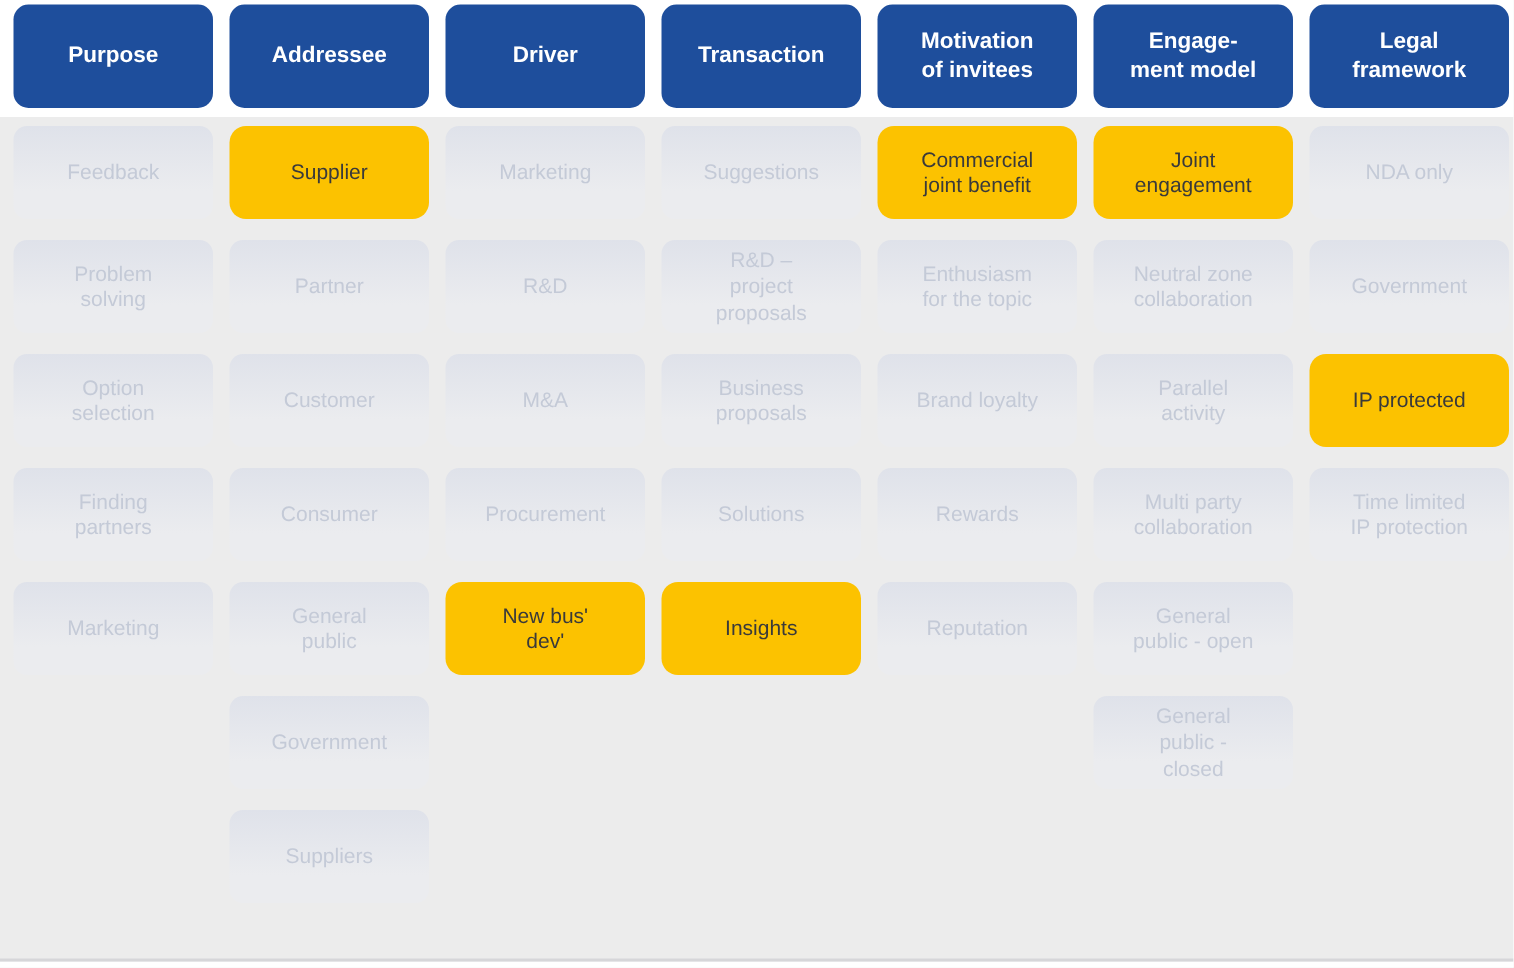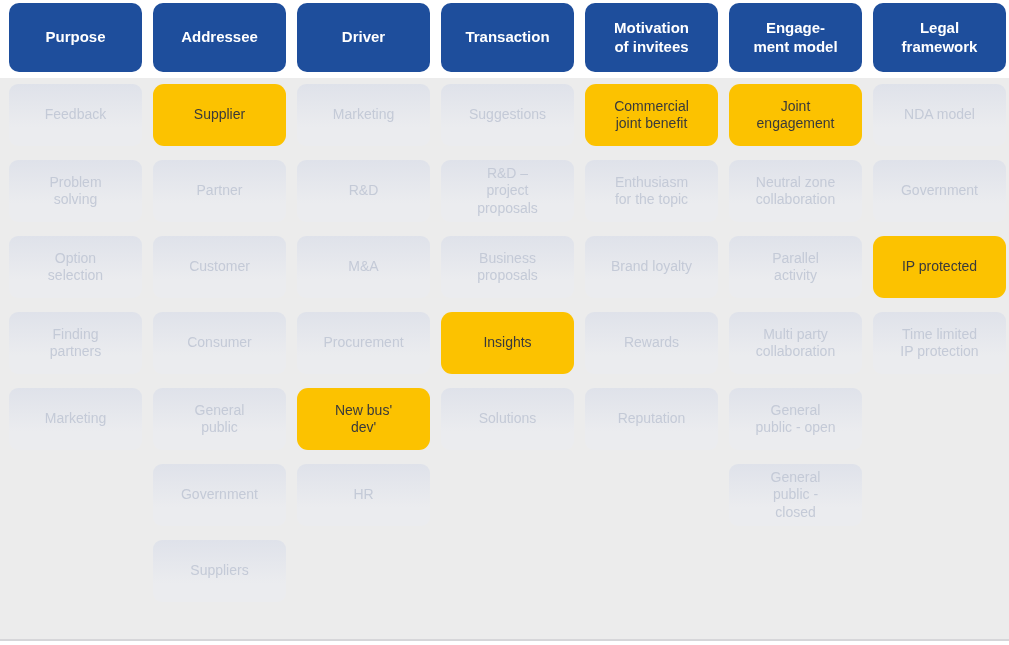--- a/index.html
+++ b/index.html
@@ -106,32 +106,31 @@
         <div class="item">Suppliers</div>
       </div>
       <div class="col">
         <div class="header">Driver</div>
         <div class="item">Marketing</div>
         <div class="item">R&amp;D</div>
         <div class="item">M&amp;A</div>
         <div class="item">Procurement</div>
         <div class="item selected">New bus'
 dev'</div>
-        <div class="item">HR</div>
       </div>
       <div class="col">
         <div class="header">Transaction</div>
         <div class="item">Suggestions</div>
         <div class="item">R&amp;D –
 project
 proposals</div>
         <div class="item">Business
 proposals</div>
+        <div class="item">Solutions</div>
         <div class="item selected">Insights</div>
-        <div class="item">Solutions</div>
       </div>
       <div class="col">
         <div class="header">Motivation
 of invitees</div>
         <div class="item selected">Commercial
 joint benefit</div>
         <div class="item">Enthusiasm
 for the topic</div>
         <div class="item">Brand loyalty</div>
         <div class="item">Rewards</div>
@@ -150,20 +149,20 @@
 collaboration</div>
         <div class="item">General
 public - open</div>
         <div class="item">General
 public -
 closed</div>
       </div>
       <div class="col">
         <div class="header">Legal
 framework</div>
-        <div class="item">NDA model</div>
+        <div class="item">NDA only</div>
         <div class="item">Government</div>
         <div class="item selected">IP protected</div>
         <div class="item">Time limited
 IP protection</div>
       </div>
     </div>
 </div>
 
 </body></html>

